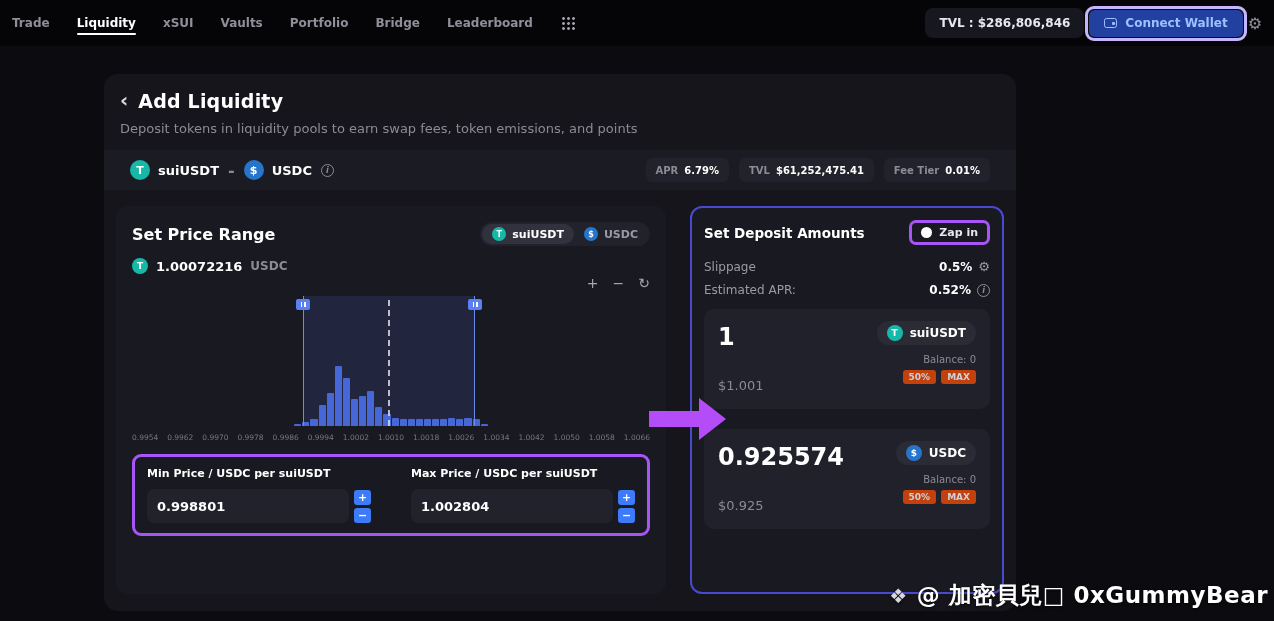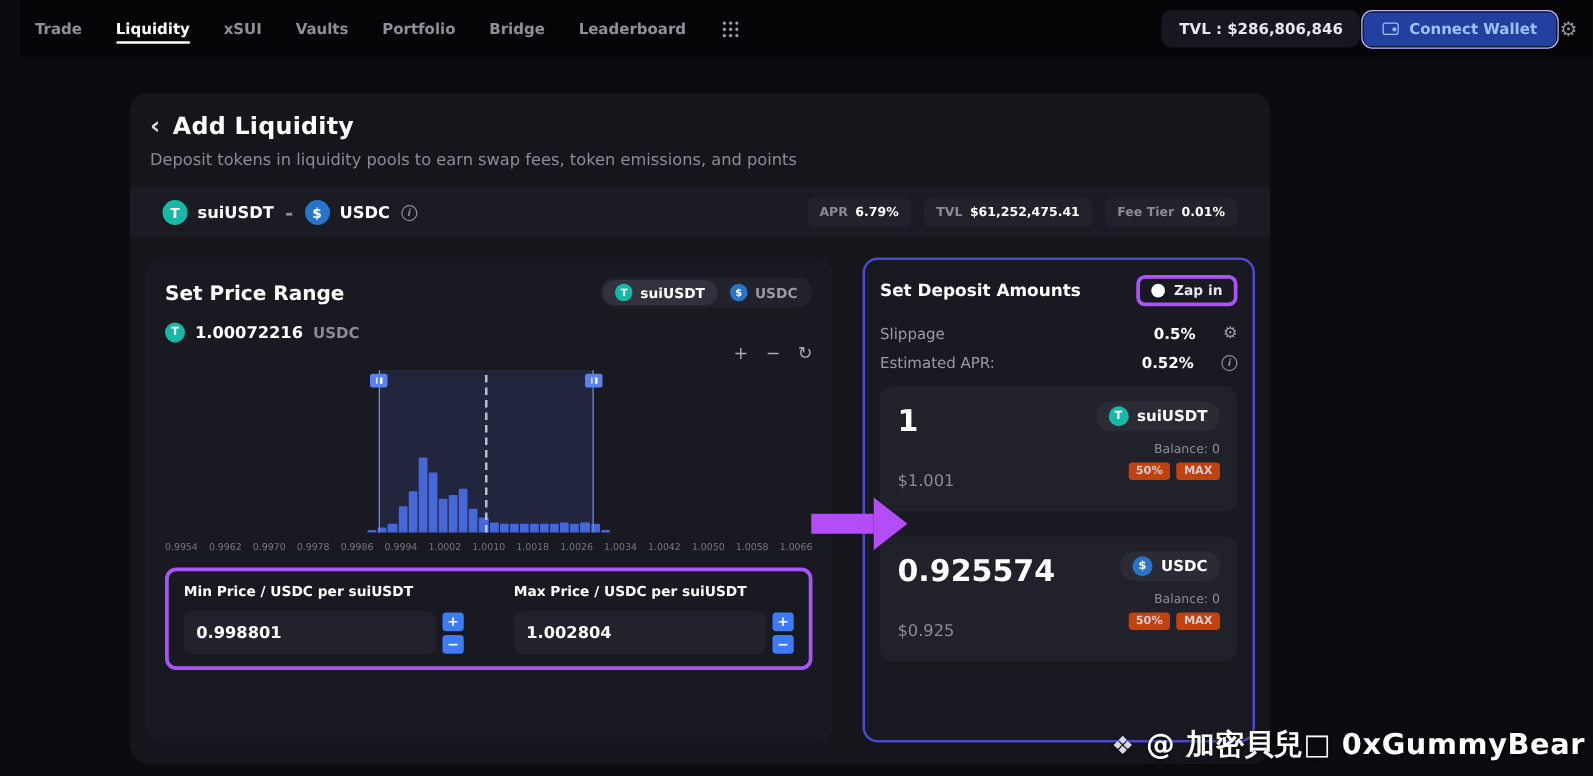--- a/index.html
+++ b/index.html
@@ -1,27 +1,27 @@
 <!DOCTYPE html>
 <html><head>
 <meta charset="utf-8">
 <style>
   *{margin:0;padding:0;box-sizing:border-box}
   html,body{width:1274px;height:621px;background:#0b0b10;font-family:"DejaVu Sans","Liberation Sans",sans-serif;color:#fff;overflow:hidden;position:relative}
 
   
-  .topnav{position:absolute;top:0;left:16px;right:0;height:46px;background:#050508;display:flex;align-items:center;padding:0 12px;z-index:5}
+  .topnav{position:absolute;top:0;left:0;right:0;height:46px;background:#050508;display:flex;align-items:center;padding:0 12px;z-index:5}
   .nav-items{display:flex;align-items:center;gap:27px}
   .nav-item{font-size:12px;font-weight:600;color:#8f8f9a;cursor:pointer;position:relative;padding:7px 0}
   .nav-item.active{color:#fff}
   .nav-item.active::after{content:"";position:absolute;left:0;right:0;bottom:2px;height:2px;background:#fff;border-radius:2px}
   .grid-icon{width:14px;height:14px;margin-left:28px;background-image:radial-gradient(circle,#a0a0aa 1.3px,transparent 1.5px);background-size:5px 5px;cursor:pointer}
   .nav-right{margin-left:auto;display:flex;align-items:center;gap:1px}
   .tvl-pill{background:#17171f;border-radius:8px;height:30px;display:flex;align-items:center;padding:0 14px;font-size:12px;font-weight:600;color:#e7e7ee}
-  .cw-wrap{border:1px solid #c4b5fd;border-radius:9px;padding:1px;background:#0b0b10}
+  .cw-wrap{border:3px solid #c4b5fd;border-radius:9px;padding:1px;background:#0b0b10}
   .connect-btn{background:#21409f;color:#9dc0ff;border:none;border-radius:6px;height:27px;display:flex;align-items:center;gap:8px;padding:0 15px;font-size:12px;font-weight:700;font-family:inherit;cursor:pointer}
   .wallet-icon{width:13px;height:10px;border:1.6px solid #9dc0ff;border-radius:2.5px;position:relative}
   .wallet-icon::after{content:"";position:absolute;right:1px;top:2.5px;width:3px;height:3px;background:#9dc0ff;border-radius:1px}
   .nav-gear{color:#8f8f9a;font-size:16px;cursor:pointer}
 
   
   .card{position:absolute;left:104px;top:74px;width:912px;height:537px;background:#15151b;border-radius:14px;overflow:hidden}
   .card-head{padding:16px 16px 0 16px}
   .title-row{display:flex;align-items:center;gap:10px}
   .back{color:#d7d7de;font-size:20px;font-weight:700;cursor:pointer;line-height:1;margin-top:-2px}
@@ -83,21 +83,21 @@
   
   .dep-head{display:flex;align-items:center;justify-content:space-between}
   .dep-title{font-size:13.5px;font-weight:700}
   .zap-box{border:3px solid #a855f7;border-radius:7px;padding:3px 9px;display:flex;align-items:center;gap:7px;cursor:pointer}
   .zap-knob{width:11px;height:11px;border-radius:50%;background:#fff}
   .zap-label{font-size:11px;font-weight:600;color:#e8e8ee}
   .kv{display:flex;justify-content:space-between;align-items:center;font-size:12px}
   .kv.slip{margin-top:14px}
   .kv.apr{margin-top:9px}
   .kv-label{color:#9b9ba6}
-  .kv-val{display:flex;align-items:center;gap:22px;font-weight:700}
+  .kv-val{display:flex;align-items:center;gap:6px;font-weight:700}
   .gear{color:#9b9ba6;font-size:13px;cursor:pointer}
 
   .tok-card{margin-top:12px;background:#21212b;border-radius:10px;padding:12px 14px;height:100px;display:flex;justify-content:space-between}
   .tok-card.second{margin-top:20px}
   .tok-left{display:flex;flex-direction:column;justify-content:space-between;padding:2px 0 4px}
   .amount{background:transparent;border:none;outline:none;color:#fff;font-size:24px;font-weight:700;width:150px;padding:0;font-family:inherit}
   .usd{color:#8b8b96;font-size:13px}
   .tok-right{display:flex;flex-direction:column;align-items:flex-end}
   .tok-pill{display:flex;align-items:center;gap:7px;background:#2b2b36;border-radius:15px;padding:4px 10px;font-size:12px;font-weight:700;cursor:pointer}
   .balance{margin-top:9px;font-size:10px;color:#8b8b96}

